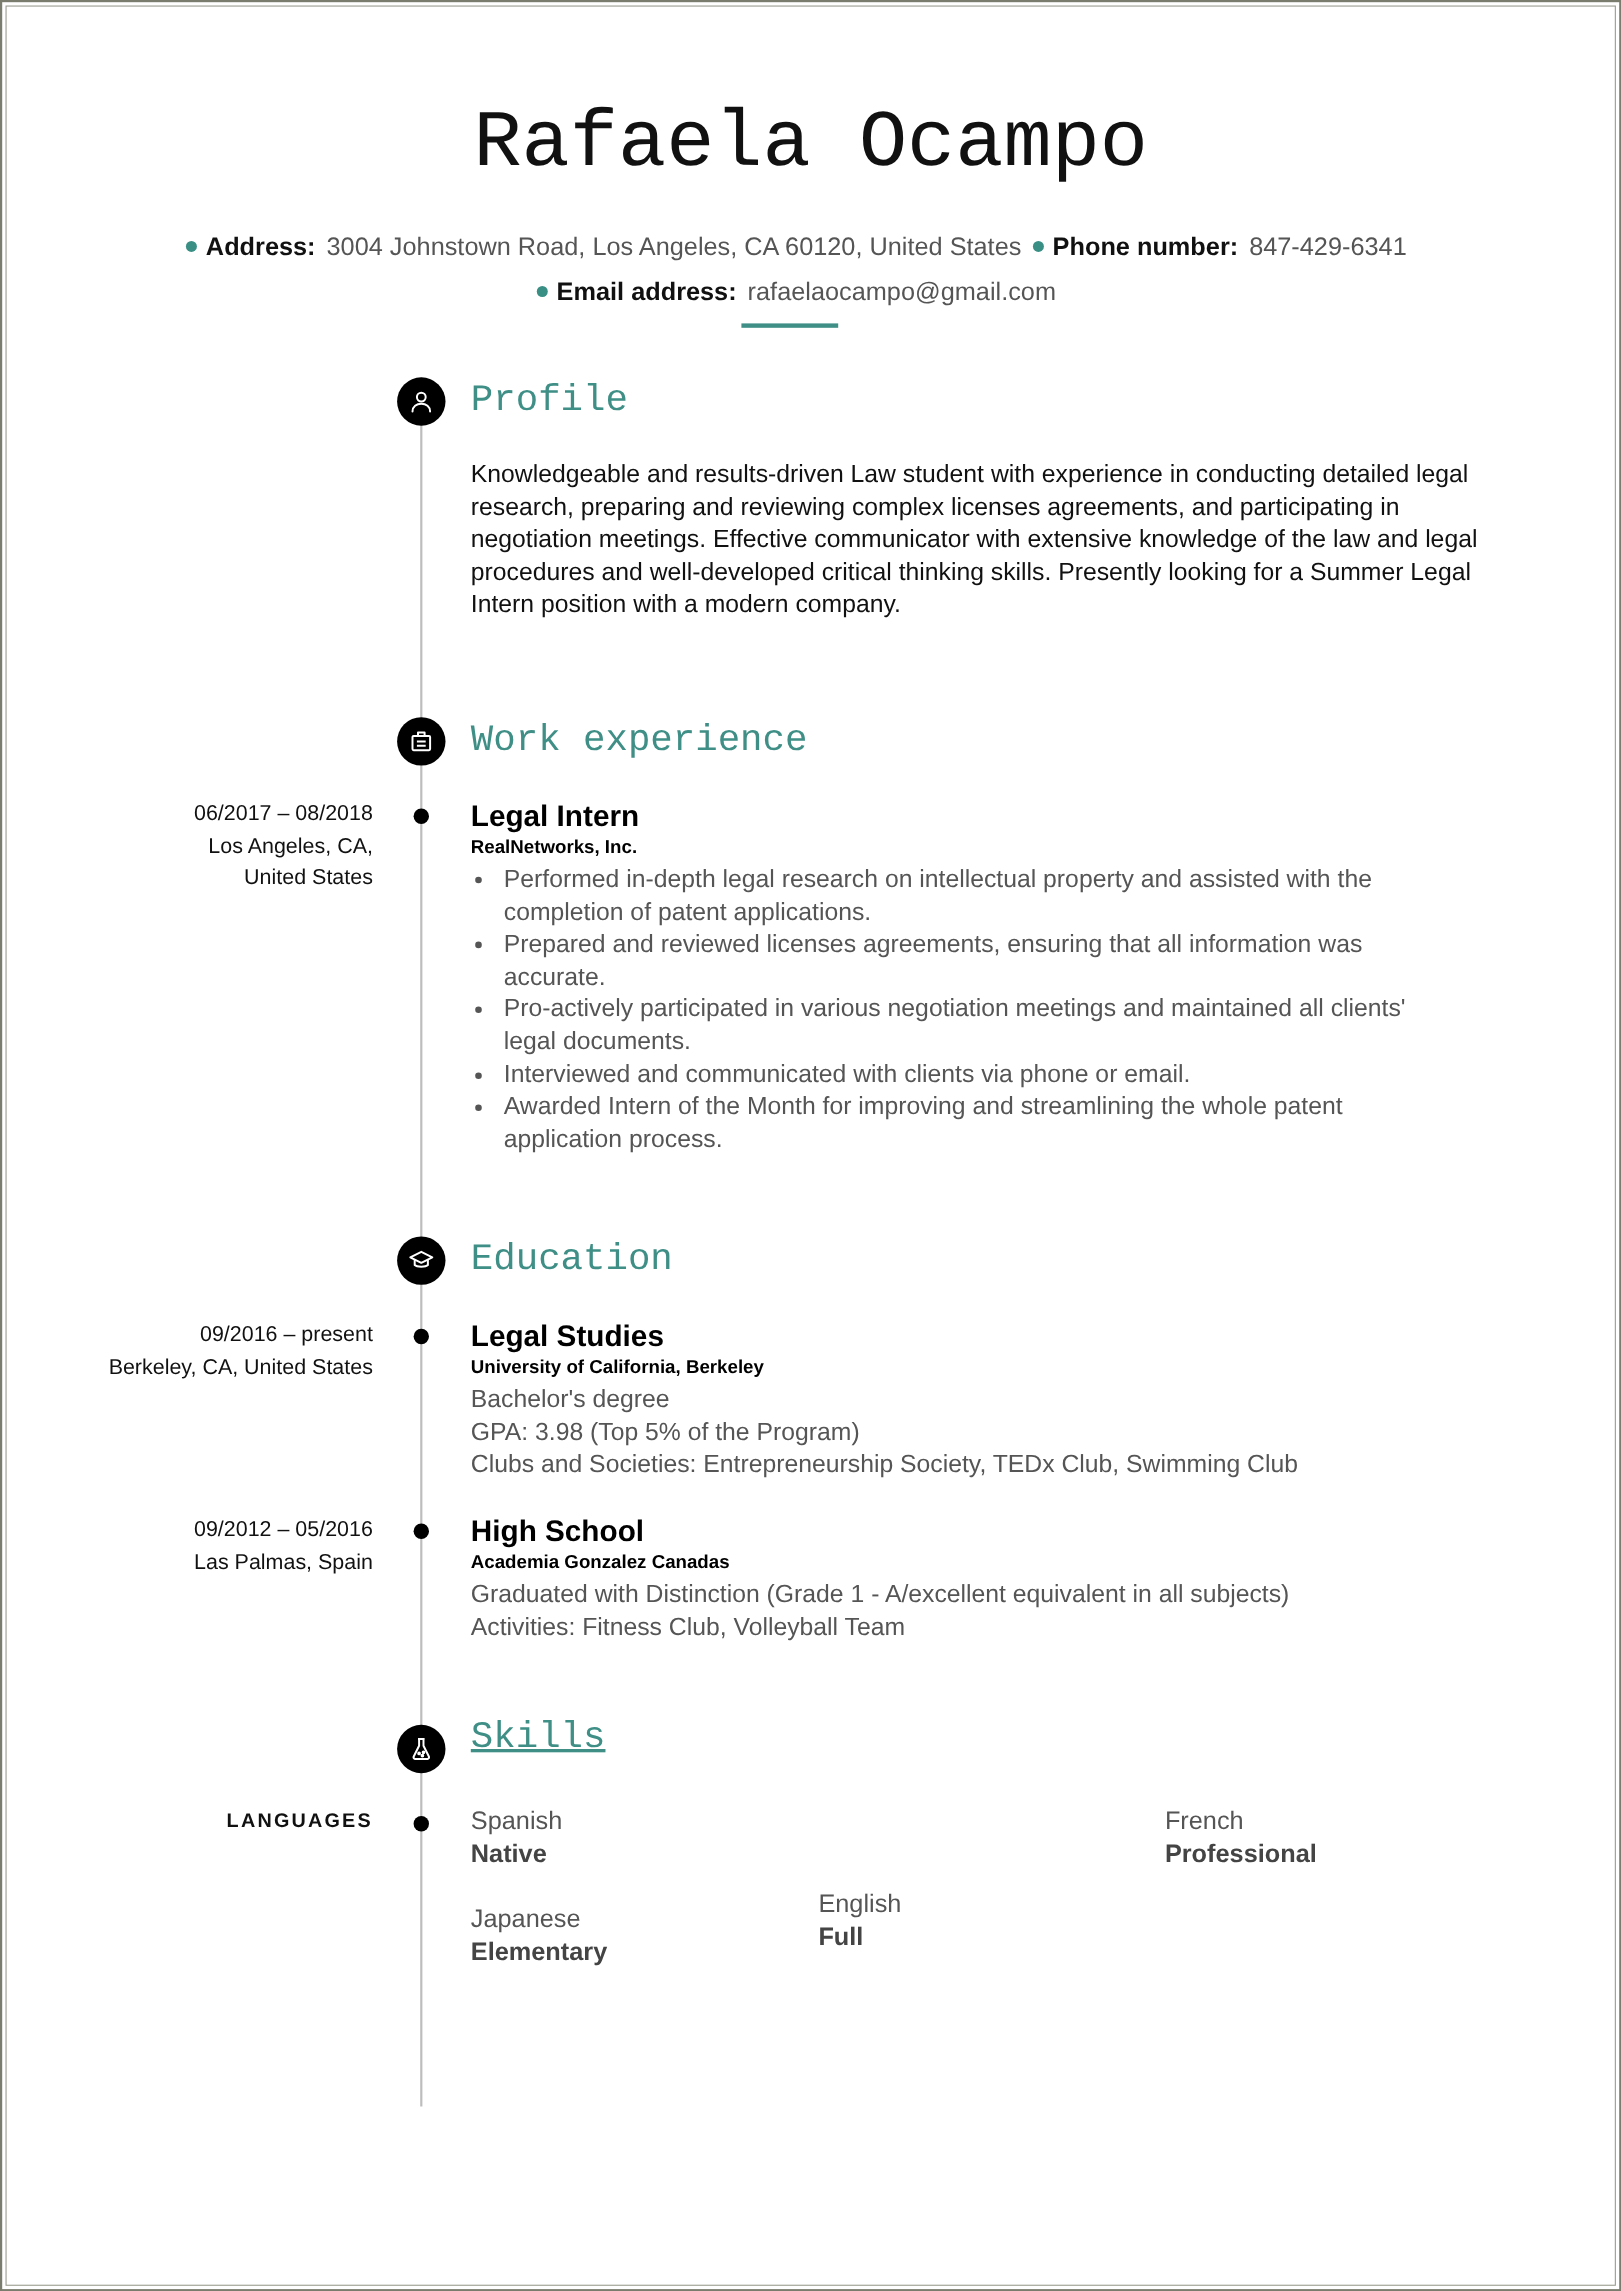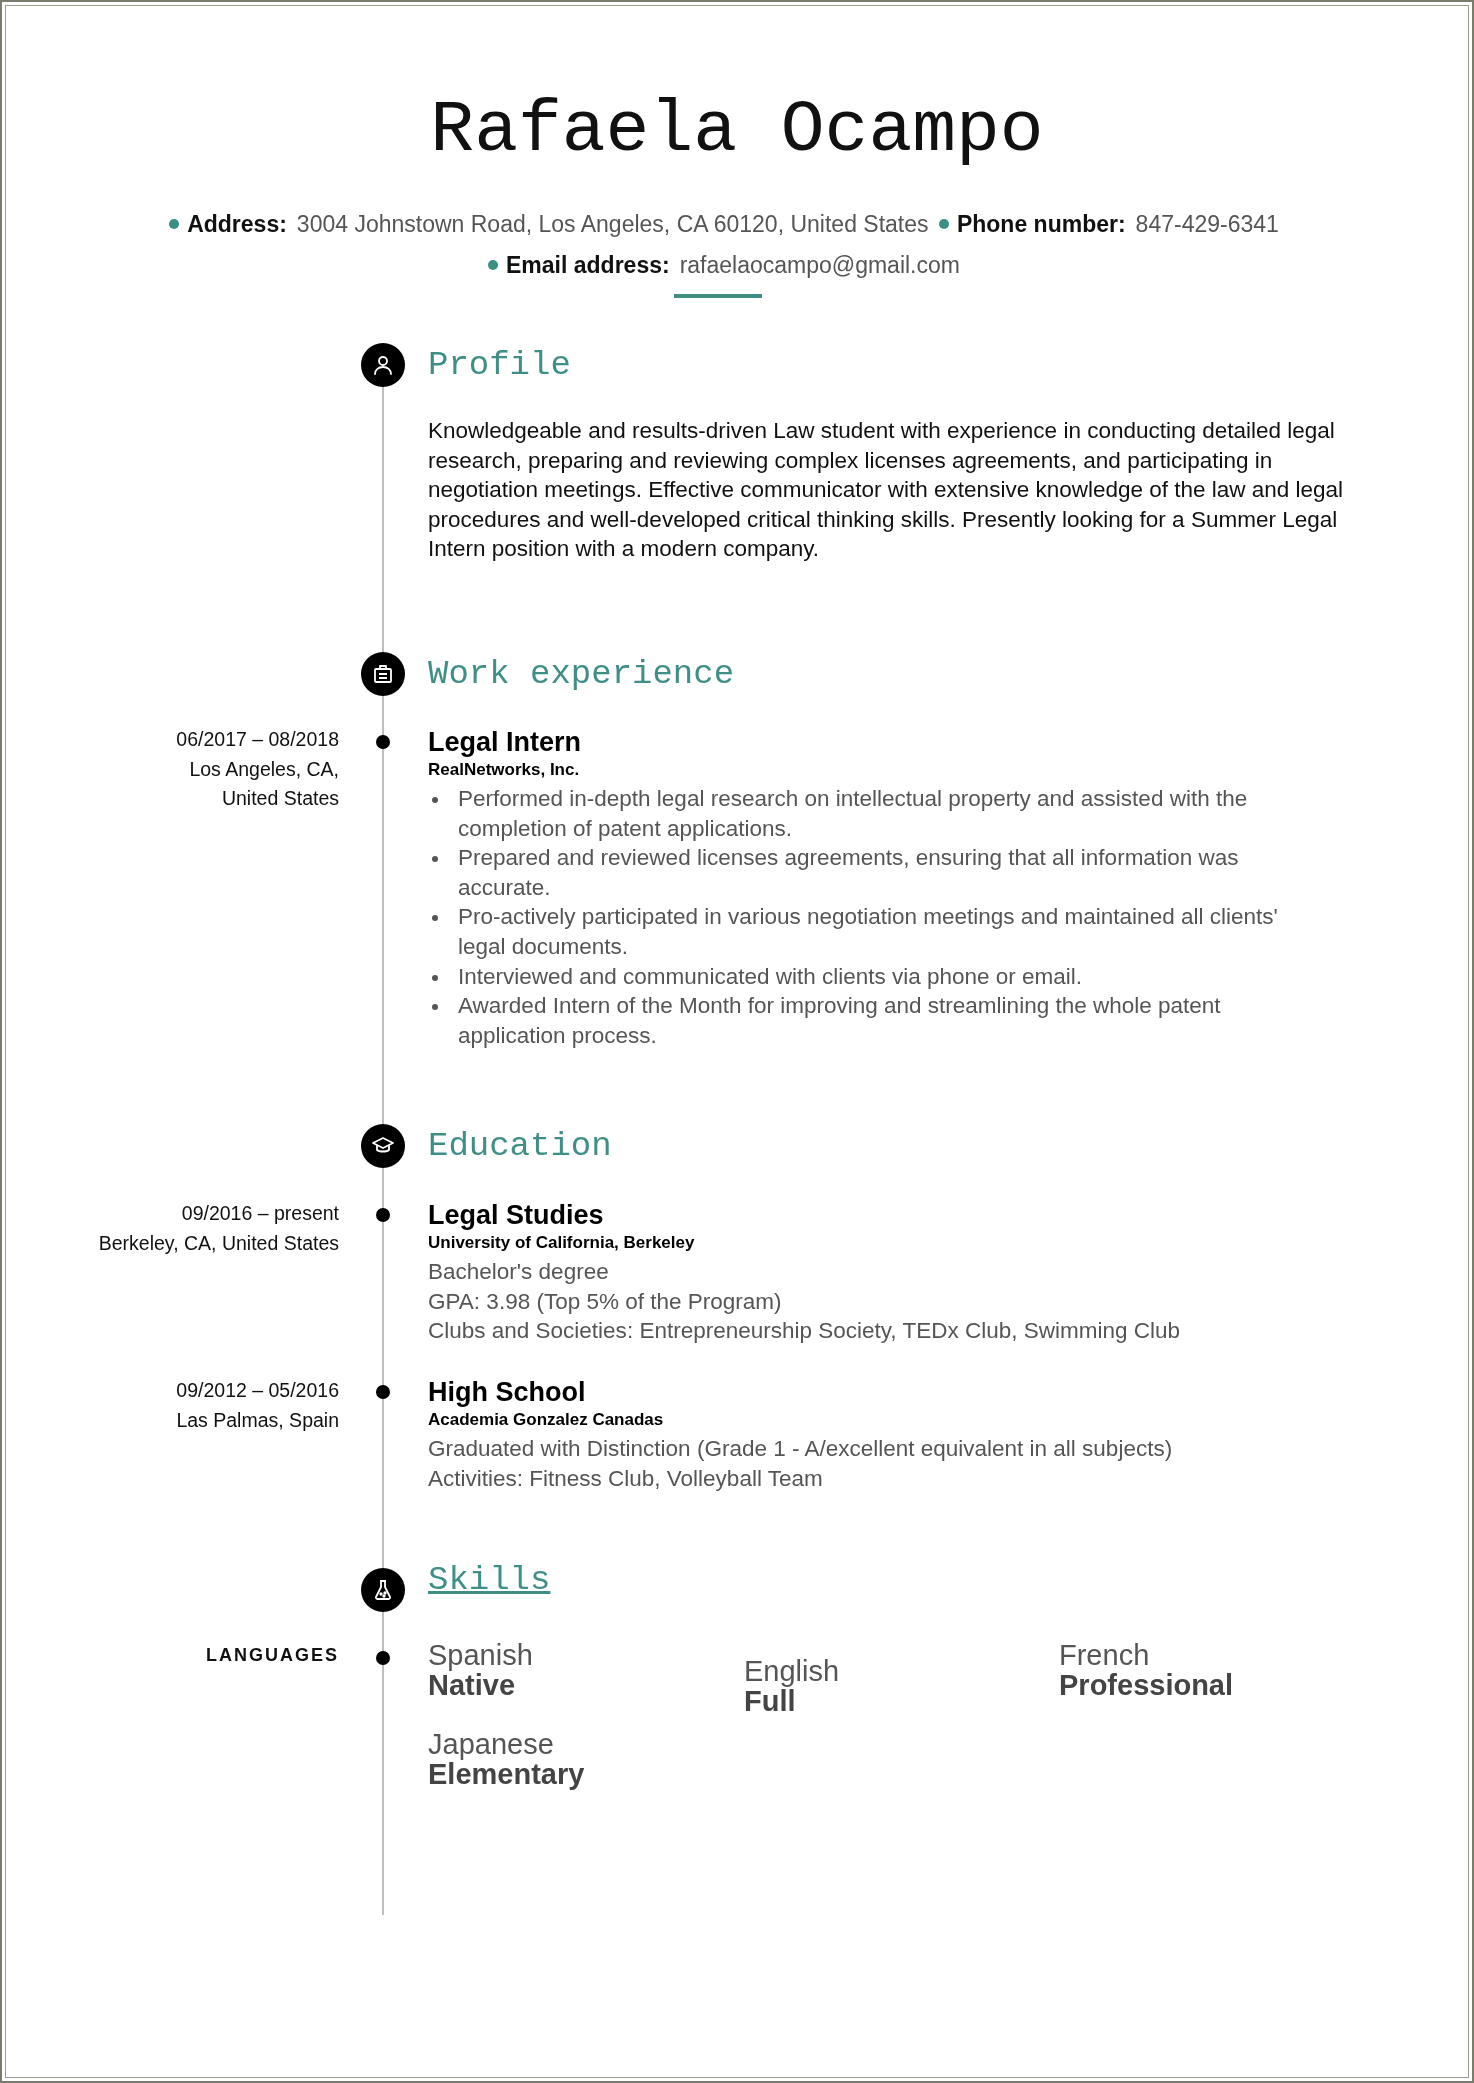--- a/index.html
+++ b/index.html
@@ -19,21 +19,21 @@
   .dot { position: absolute; left: 376px; width: 14px; height: 14px; border-radius: 50%; background: #000; }
   .left-col { position: absolute; right: 1135px; text-align: right; font-size: 19.5px; line-height: 29.6px; color: #111; white-space: nowrap; }
   .entry-title { font-weight: bold; font-size: 27px; line-height: 28px; color: #000; }
   .entry-sub { font-weight: bold; font-size: 17px; line-height: 28px; color: #000; }
   .grey { color: #555; }
   ul.bullets { margin: 0; padding: 0; list-style: none; }
   ul.bullets li { position: relative; padding-left: 30px; color: #555; font-size: 22.5px; line-height: 29.6px; width: 870px; }
   ul.bullets li::before { content: ""; position: absolute; left: 4px; top: 13px; width: 6px; height: 6px; border-radius: 50%; background: #555; }
   .u { text-underline-offset: 3px; text-align: right; }
   .lang-label { position: absolute; right: 1135px; font-weight: bold; font-size: 18px; letter-spacing: 2px; color: #111; }
-  .lang { position: absolute; font-size: 29px; line-height: 29.6px; color: #555; }
+  .lang { position: absolute; font-size: 23px; line-height: 29.6px; color: #555; }
   .lang .lvl { font-weight: bold; color: #444; display: block; }
 </style>
 </head>
 <body>
 
 <div class="frame-outer"></div>
 <div class="frame-inner"></div>
 
 <div class="name">Rafaela Ocampo</div>
 
@@ -128,21 +128,21 @@
 </div>
 <div class="sec-title" style="top:1560px;text-decoration:underline;">Skills</div>
 
 <div class="lang-label" style="top:1645px;">LANGUAGES</div>
 <div class="dot" style="top:1651px;"></div>
 
 <div class="lang" style="left:428px; top:1641px;">
   <span>Spanish</span>
   <span class="lvl">Native</span>
 </div>
-<div class="lang" style="left:744px; top:1657px;">
+<div class="lang" style="left:744px; top:1716px;">
   <span>English</span>
   <span class="lvl">Full</span>
 </div>
 <div class="lang" style="left:1059px; top:1641px;">
   <span>French</span>
   <span class="lvl">Professional</span>
 </div>
 <div class="lang" style="left:428px; top:1730px;">
   <span>Japanese</span>
   <span class="lvl">Elementary</span>

